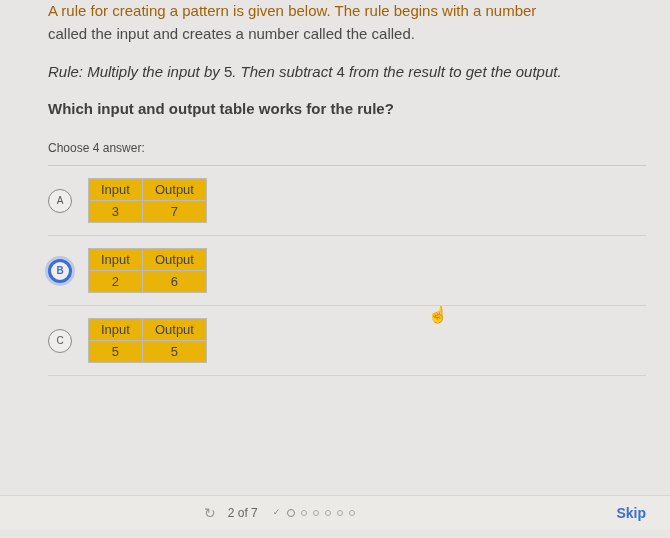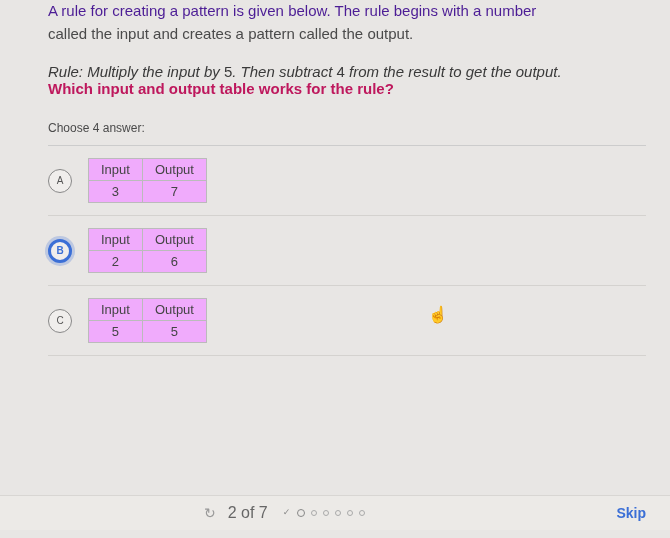--- a/index.html
+++ b/index.html
@@ -15,33 +15,34 @@
   .content {
     padding: 0 24px 0 48px;
   }
   .intro-text {
     font-size: 15px;
     color: #4a4a4a;
     line-height: 1.5;
     margin-bottom: 18px;
   }
   .intro-text .truncated {
-    color: #4c1d95;
+    color: #a16207;
   }
   .rule {
     font-size: 15px;
     font-style: italic;
     color: #3a3a3a;
+    margin-bottom: 20px;
   }
   .rule .num { font-style: normal; }
   .question {
     font-size: 15px;
     font-weight: 700;
     margin-bottom: 24px;
-    color: #be185d;
+    color: #404040;
   }
   .choose {
     font-size: 12px;
     color: #4a4a4a;
     margin-bottom: 10px;
   }
   .choices {
     border-top: 1px solid #ccc;
   }
   .choice {
@@ -73,21 +74,21 @@
   .mini-table {
     border-collapse: collapse;
     font-size: 13px;
   }
   .mini-table th, .mini-table td {
     border: 1px solid #bbb;
     padding: 3px 12px;
     text-align: center;
     color: #444;
     font-weight: normal;
-    background: #f0abfc;
+    background: #eab308;
   }
   .mini-table th {
     font-weight: 500;
   }
   .cursor {
     position: absolute;
     top: 305px;
     left: 428px;
     font-size: 16px;
     color: #555;
@@ -104,21 +105,21 @@
     border-top: 1px solid #d8d6d3;
     background: #eceae7;
   }
   .footer .refresh {
     color: #999;
     font-size: 14px;
     margin-right: 12px;
     margin-left: 180px;
   }
   .footer .progress-text {
-    font-size: 16px;
+    font-size: 12px;
     color: #666;
     margin-right: 16px;
   }
   .dots {
     display: flex;
     gap: 6px;
     align-items: center;
   }
   .dot {
     width: 6px; height: 6px; border-radius: 50%;
@@ -143,21 +144,21 @@
     font-weight: 700;
     cursor: pointer;
   }
 </style>
 </head>
 <body>
 
 <div class="content">
   <p class="intro-text">
     <span class="truncated">A rule for creating a pattern is given below. The rule begins with a number</span><br>
-    <span>called the input and creates a pattern called the output.</span>
+    <span>called the input and creates a number called the called.</span>
   </p>
 
   <p class="rule">
     <span>Rule: Multiply the input by </span><span class="num">5</span><span>. Then subtract </span><span class="num">4</span><span> from the result to get the output.</span>
   </p>
 
   <p class="question">Which input and output table works for the rule?</p>
 
   <p class="choose">Choose 4 answer:</p>
 

